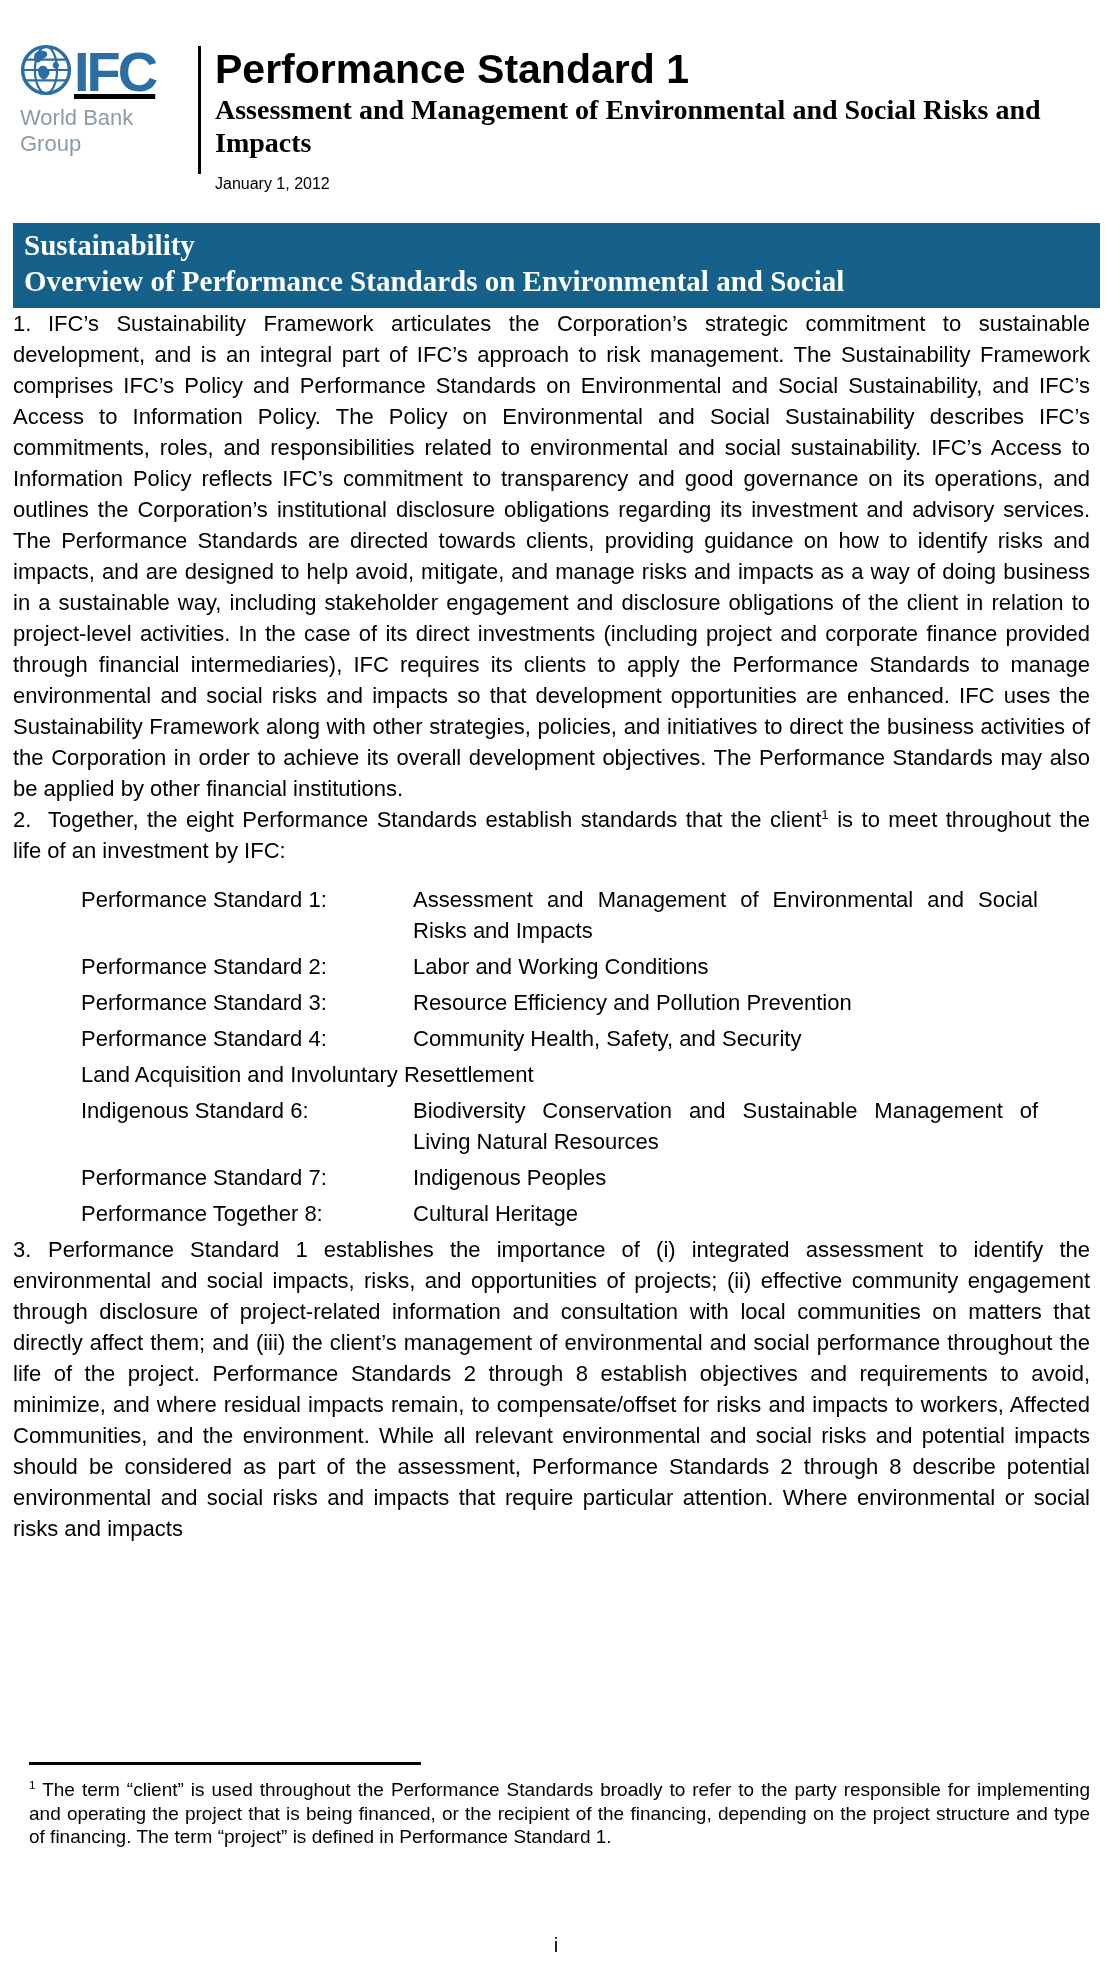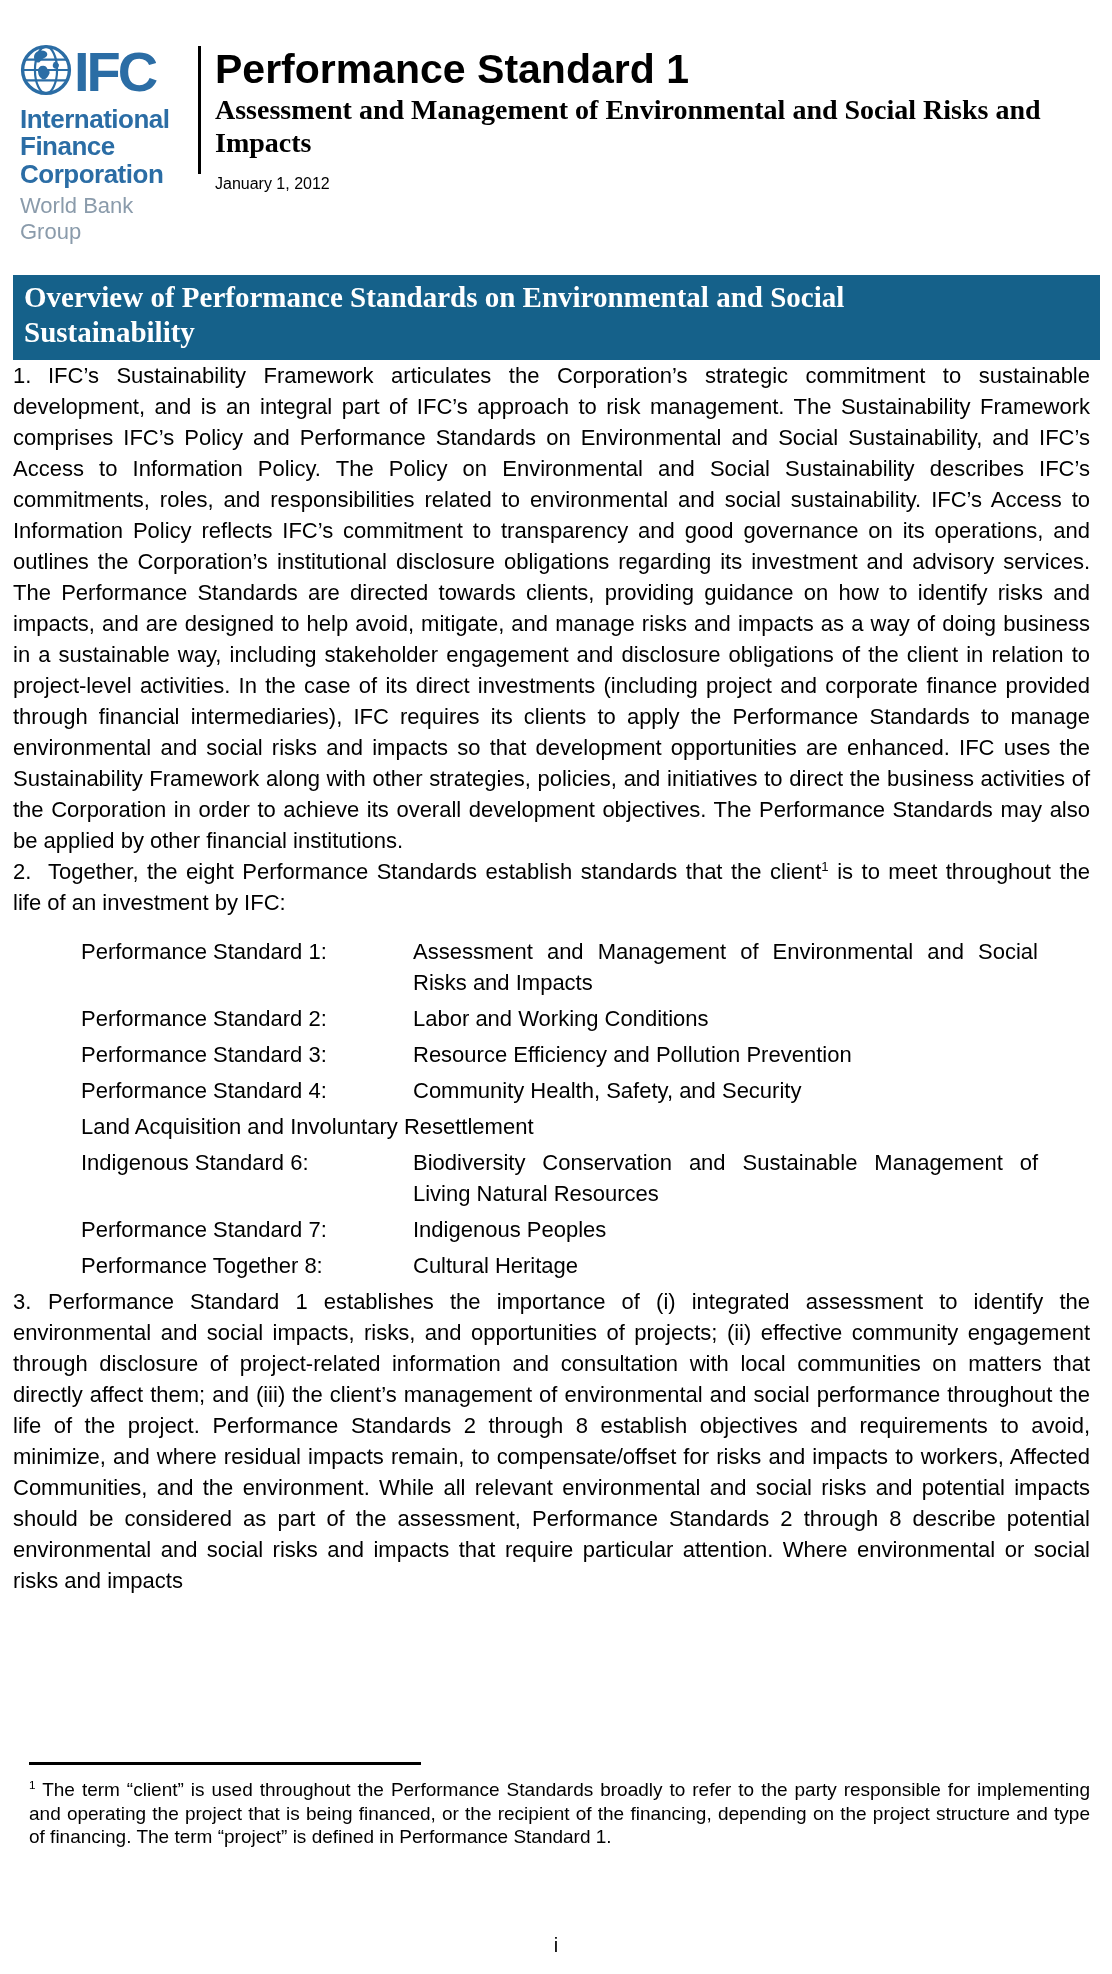--- a/index.html
+++ b/index.html
@@ -14,21 +14,21 @@
     overflow: hidden;
   }
 
   
   .header {
     display: flex;
     align-items: flex-start;
     padding: 44px 22px 0 20px;
   }
   .logo-block { width: 176px; flex-shrink: 0; }
-  .logo-top { display: flex; align-items: center; }
+  .logo-top { display: flex; align-items: center; text-decoration: underline; }
   .globe { width: 52px; height: 52px; }
   .logo-acronym {
     font-size: 56px;
     font-weight: bold;
     color: #2B6DA5;
     letter-spacing: -3px;
     line-height: 1;
     margin-left: 2px;
   }
   .logo-lines {
@@ -148,40 +148,35 @@
             <line x1="3.5" y1="12" x2="36.5" y2="12" stroke="#2B6DA5" stroke-width="1.7"></line>
             <line x1="2" y1="20" x2="38" y2="20" stroke="#2B6DA5" stroke-width="1.7"></line>
             <line x1="3.5" y1="28" x2="36.5" y2="28" stroke="#2B6DA5" stroke-width="1.7"></line>
             <path d="M13 6 q4 -2 7 0 q2 2 0 4 q-3 1 -5 4 q-3 1 -4 -2 q-1 -4 2 -6 Z" fill="#2B6DA5"></path>
             <path d="M16 17 q4 -1 5 2 q3 2 1 5 q-2 4 -5 3 q-3 -2 -3 -5 q-1 -3 2 -5 Z" fill="#2B6DA5"></path>
             <path d="M26 14 q3 -1 4 2 q0 3 -3 3 q-3 -1 -1 -5 Z" fill="#2B6DA5"></path>
           </svg>
         </span>
         <span class="logo-acronym">IFC</span>
       </div>
-      <div class="logo-lines">
-        <div>International</div>
-        <div>Finance</div>
-        <div>Corporation</div>
-      </div>
       <div class="logo-tagline">World Bank Group</div>
     </div>
 
     <div class="header-divider"></div>
 
     <div class="title-block">
       <div class="doc-title">Performance Standard 1</div>
       <div class="doc-subtitle">Assessment and Management of Environmental and Social Risks and Impacts</div>
       <div class="doc-date">January 1, 2012</div>
     </div>
   </div>
 
   <div class="banner">
+    <span class="line">Sustainability</span>
     <span class="line">Overview of Performance Standards on Environmental and Social</span>
-    <span class="line">Sustainability</span>
   </div>
 
   <div class="body-text">
 
     <p class="p1"><span class="pnum">1.</span><span>IFC’s Sustainability Framework articulates the Corporation’s strategic commitment to sustainable development, and is an integral part of IFC’s approach to risk management. The Sustainability Framework comprises IFC’s Policy and Performance Standards on Environmental and Social Sustainability, and IFC’s Access to Information Policy. The Policy on Environmental and Social Sustainability describes IFC’s commitments, roles, and responsibilities related to environmental and social sustainability. IFC’s Access to Information Policy reflects IFC’s commitment to transparency and good governance on its operations, and outlines the Corporation’s institutional disclosure obligations regarding its investment and advisory services. The Performance Standards are directed towards clients, providing guidance on how to identify risks and impacts, and are designed to help avoid, mitigate, and manage risks and impacts as a way of doing business in a sustainable way, including stakeholder engagement and disclosure obligations of the client in relation to project-level activities. In the case of its direct investments (including project and corporate finance provided through financial intermediaries), IFC requires its clients to apply the Performance Standards to manage environmental and social risks and impacts so that development opportunities are enhanced. IFC uses the Sustainability Framework along with other strategies, policies, and initiatives to direct the business activities of the Corporation in order to achieve its overall development objectives. The Performance Standards may also be applied by other financial institutions.</span></p>
 
     <p class="p2"><span class="pnum">2.</span><span>Together, the eight Performance Standards establish standards that the client</span><sup class="fnref">1</sup><span> is to meet throughout the life of an investment by IFC:</span></p>
 
     <div class="ps-list">
       <div class="ps-row">

